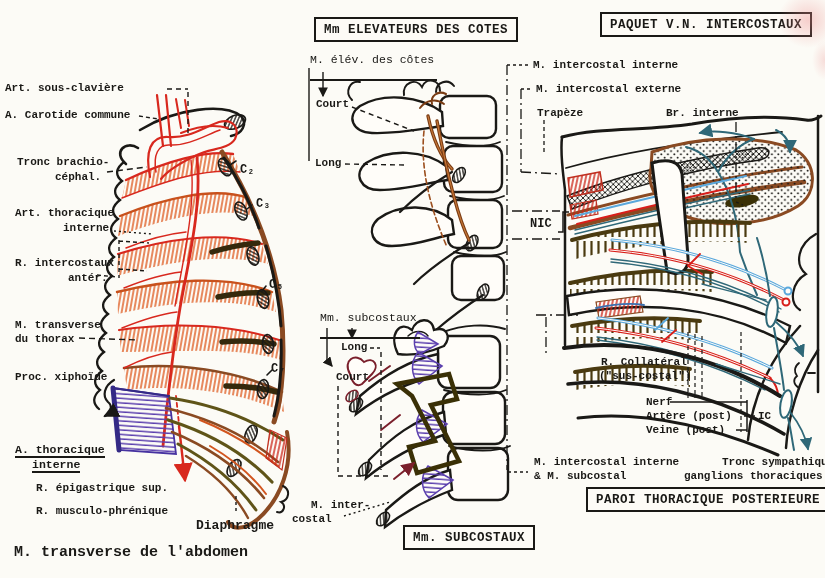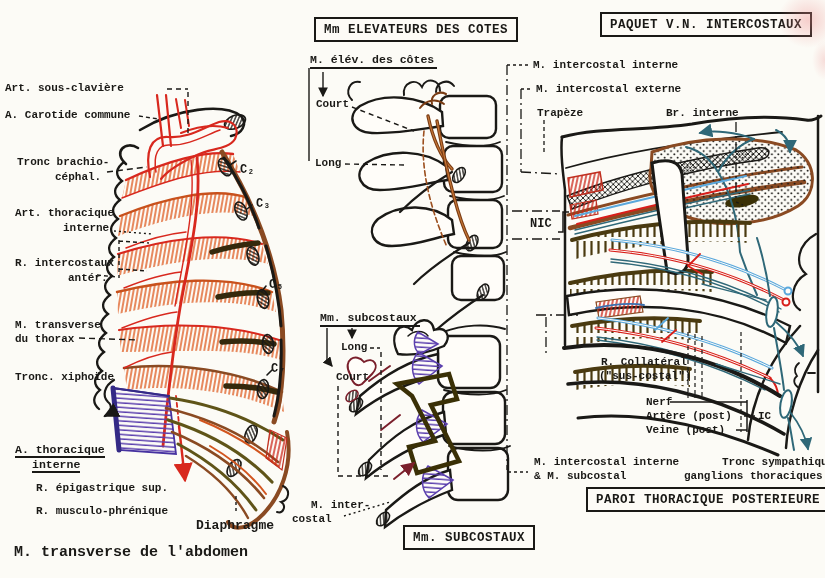--- a/index.html
+++ b/index.html
@@ -8,21 +8,21 @@
   .stage{position:absolute;inset:0;width:825px;height:578px;}
   svg.art{position:absolute;left:0;top:0;}
   .lbl{position:absolute;font-weight:700;font-size:11px;line-height:1.15;white-space:pre;letter-spacing:0;}
   .lbl-md{font-size:12px;}
   .lbl-13{font-size:13px;}
   .lbl-lg{font-size:15px;}
   .titlebox{position:absolute;border:2.5px solid #1a1916;padding:4px 8px 3px 8px;
             font-weight:700;font-size:12.5px;letter-spacing:.5px;background:rgba(252,251,246,.8);white-space:pre;}
   .subtitle{position:absolute;border-left:3px solid #1a1916;border-bottom:2.5px solid #1a1916;
             padding:1px 6px 2px 7px;font-weight:700;font-size:12.5px;letter-spacing:.5px;white-space:pre;}
-  .uhead{position:absolute;border-bottom:2.5px solid #1a1916;padding:0 3px 1px 0;font-weight:700;font-size:11.5px;white-space:pre;}
+  .uhead{position:absolute;border-bottom:2.5px solid #1a1916;padding:0 3px 13px 0;font-weight:400;font-size:11.5px;white-space:pre;}
   .usmall{position:absolute;border-bottom:2px solid #1a1916;padding-bottom:0px;font-weight:700;font-size:11.5px;white-space:pre;}
   .smudge-pink{position:absolute;left:778px;top:-8px;width:60px;height:56px;pointer-events:none;
        background:radial-gradient(closest-side,rgba(235,140,140,.4),rgba(235,140,140,0));}
   .smudge-pink2{position:absolute;left:812px;top:40px;width:26px;height:40px;pointer-events:none;
        background:radial-gradient(closest-side,rgba(235,150,150,.3),rgba(235,150,150,0));}
 </style>
 </head>
 <body>
 
 <div class="stage">
@@ -303,21 +303,21 @@
 <div class="lbl" style="left:5px;top:82px;">Art. sous-clavière</div>
 <div class="lbl" style="left:5px;top:109px;">A. Carotide commune</div>
 <div class="lbl" style="left:17px;top:156px;">Tronc brachio-</div>
 <div class="lbl" style="left:55px;top:171px;">céphal.</div>
 <div class="lbl" style="left:15px;top:207px;">Art. thoracique</div>
 <div class="lbl" style="left:63px;top:222px;">interne</div>
 <div class="lbl" style="left:15px;top:257px;">R. intercostaux</div>
 <div class="lbl" style="left:68px;top:272px;">antér.</div>
 <div class="lbl" style="left:15px;top:319px;">M. transverse</div>
 <div class="lbl" style="left:15px;top:333px;">du thorax</div>
-<div class="lbl" style="left:15px;top:371px;">Tronc. xiphoïde</div>
+<div class="lbl" style="left:15px;top:371px;">Proc. xiphoïde</div>
 <div class="usmall" style="left:15px;top:443px;">A. thoracique</div>
 <div class="usmall" style="left:32px;top:458px;">interne</div>
 <div class="lbl" style="left:36px;top:482px;">R. épigastrique sup.</div>
 <div class="lbl" style="left:36px;top:505px;">R. musculo-phrénique</div>
 <div class="lbl lbl-13" style="left:196px;top:519px;">Diaphragme</div>
 <div class="lbl lbl-lg" style="left:14px;top:544px;">M. transverse de l'abdomen</div>
 <div class="lbl lbl-md" style="left:240px;top:153px;margin-top:11px;">C₂</div>
 <div class="lbl lbl-md" style="left:256px;top:198px;">C₃</div>
 <div class="lbl lbl-md" style="left:269px;top:279px;">C₅</div>
 <div class="lbl lbl-md" style="left:271px;top:363px;">C₇</div>

